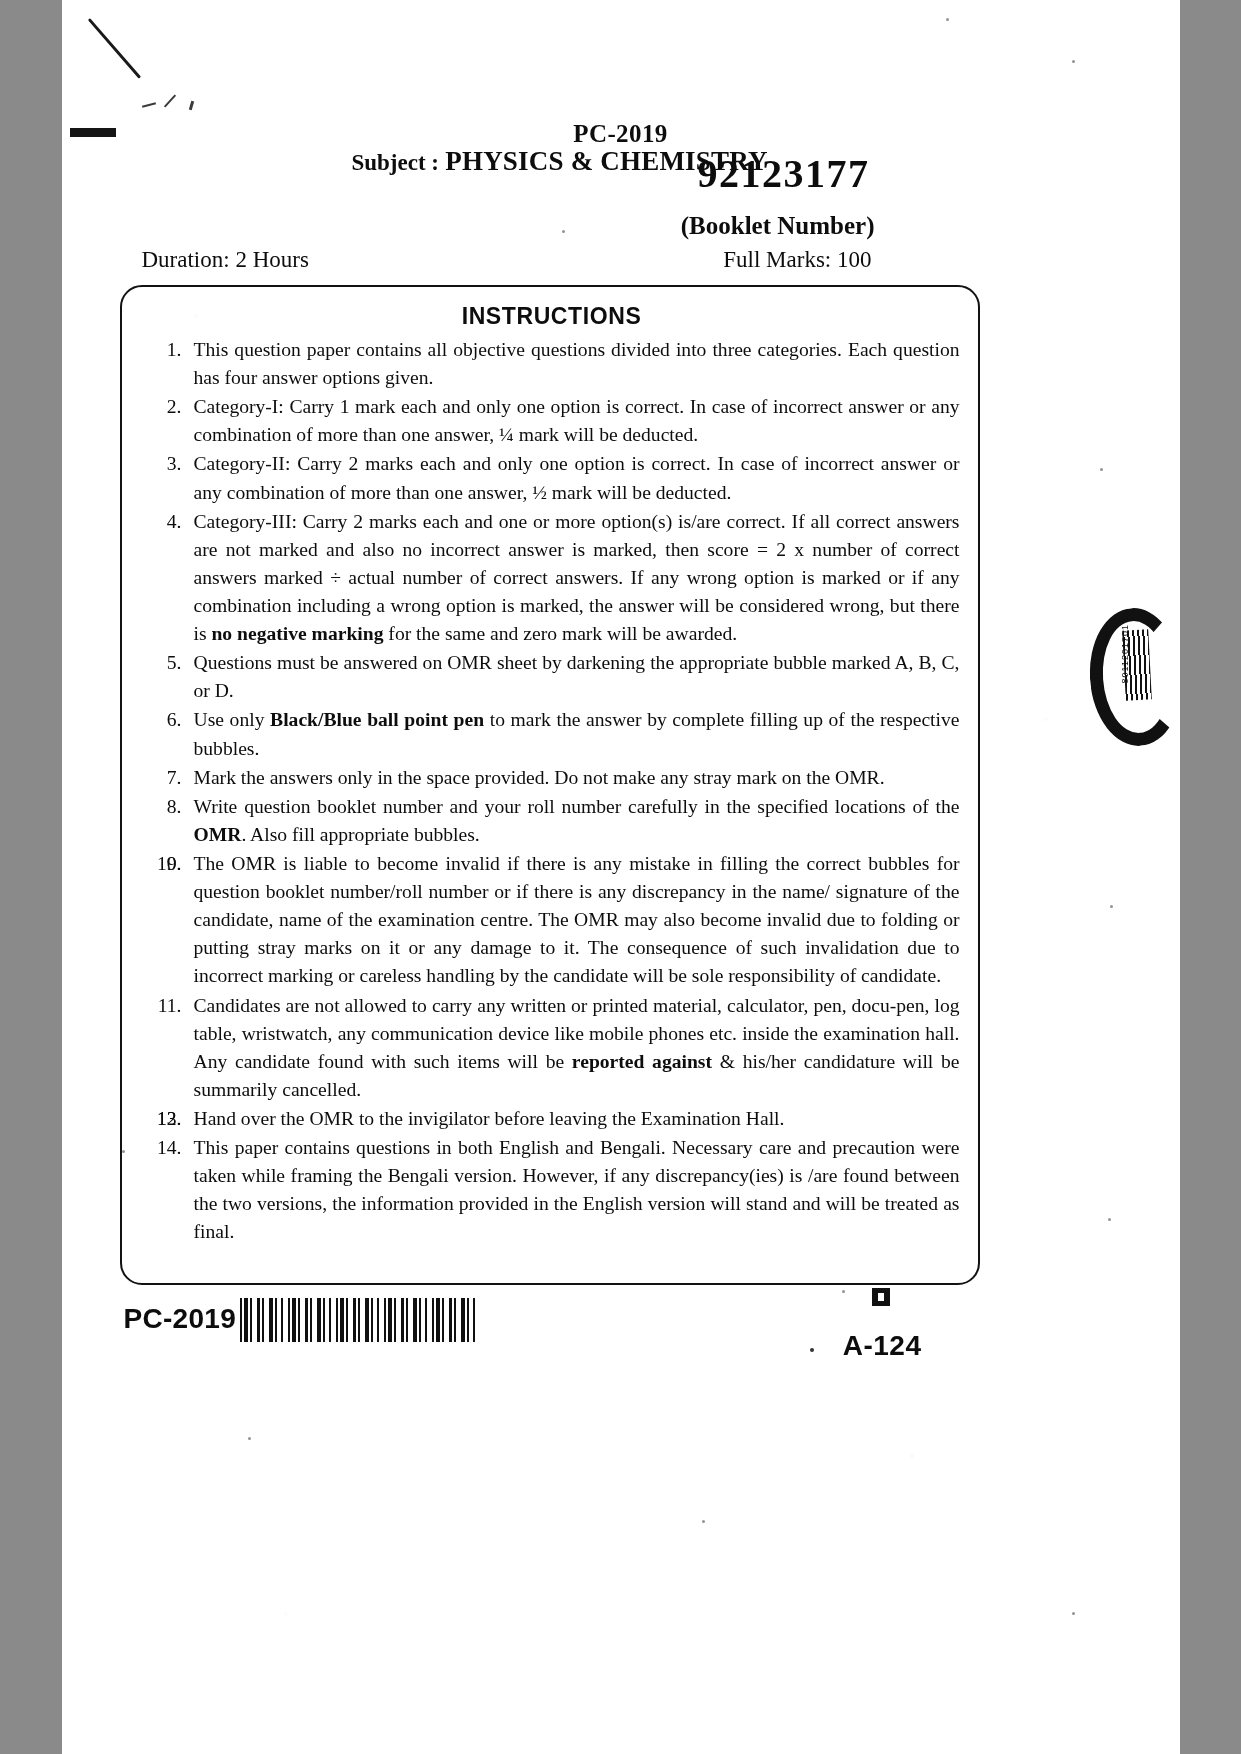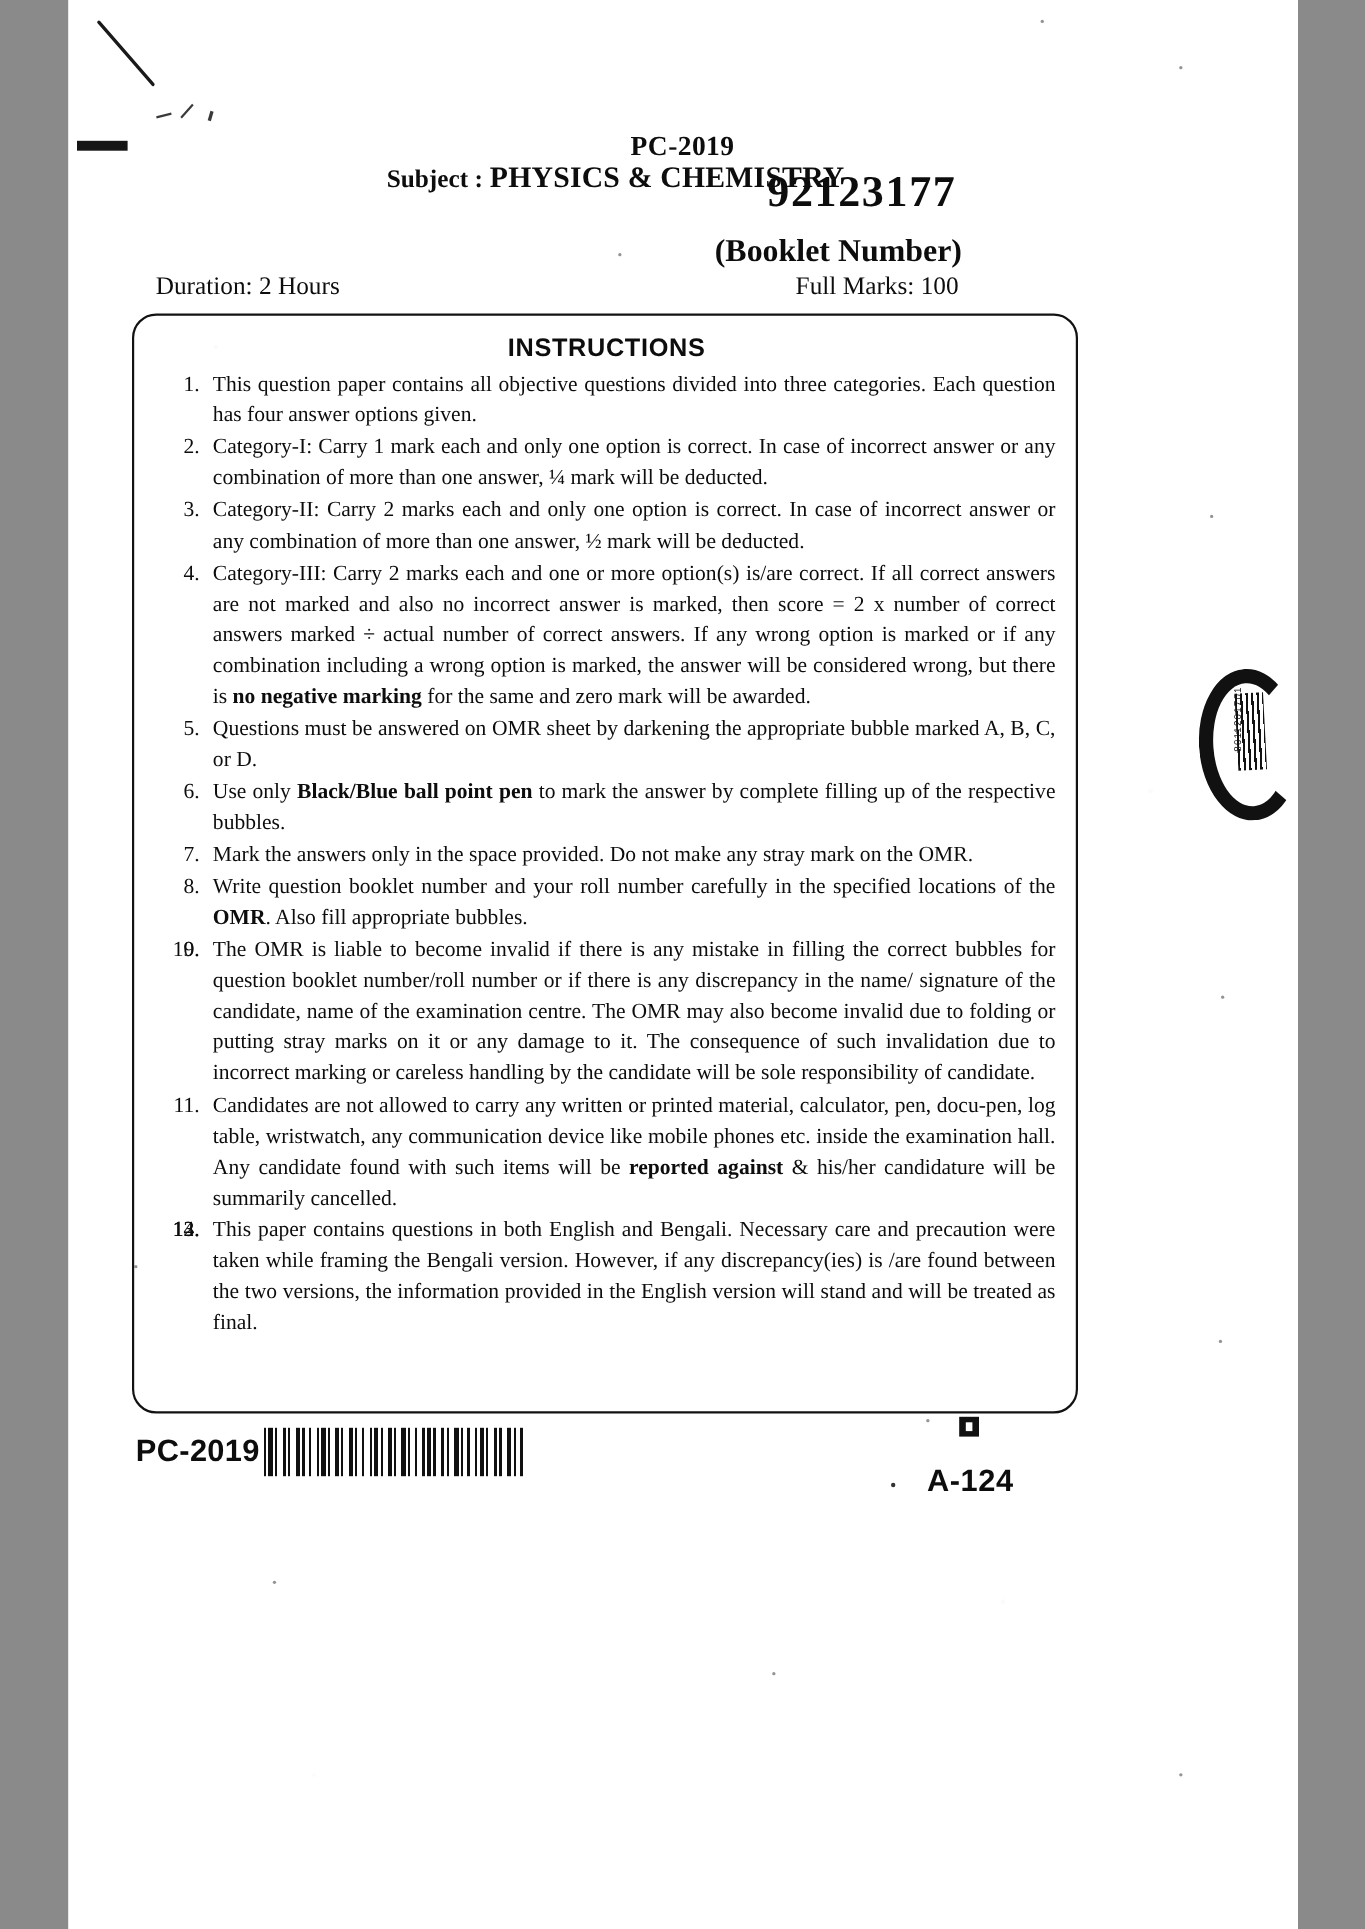--- a/index.html
+++ b/index.html
@@ -113,21 +113,21 @@
     top: 150px;
     font-size: 40px;
     font-weight: bold;
     letter-spacing: 1.5px;
     font-family: "Liberation Serif", "DejaVu Serif", serif;
   }
   .booklet-caption {
     position: absolute;
     right: 305px;
     top: 212px;
-    font-size: 29px;
+    font-size: 25px;
     font-weight: bold;
   }
   .duration {
     position: absolute;
     left: 80px;
     top: 247px;
     font-size: 23px;
   }
   .full-marks {
     position: absolute;
@@ -330,21 +330,21 @@
         <li><span class="num">3.</span><span class="txt just">Category-II: Carry 2 marks each and only one option is correct. In case of incorrect answer or any combination of more than one answer, ½ mark will be deducted.</span></li>
         <li><span class="num">4.</span><span class="txt just">Category-III: Carry 2 marks each and one or more option(s) is/are correct. If all correct answers are not marked and also no incorrect answer is marked, then score = 2 x number of correct answers marked ÷ actual number of correct answers. If any wrong option is marked or if any combination including a wrong option is marked, the answer will be considered wrong, but there is <b>no negative marking</b> for the same and zero mark will be awarded.</span></li>
         <li><span class="num">5.</span><span class="txt just">Questions must be answered on OMR sheet by darkening the appropriate bubble marked A, B, C, or D.</span></li>
         <li><span class="num">6.</span><span class="txt just">Use only <b>Black/Blue ball point pen</b> to mark the answer by complete filling up of the respective bubbles.</span></li>
         <li><span class="num">7.</span><span class="txt just">Mark the answers only in the space provided. Do not make any stray mark on the OMR.</span></li>
         <li><span class="num">8.</span><span class="txt just">Write question booklet number and your roll number carefully in the specified locations of the <b>OMR</b>. Also fill appropriate bubbles.</span></li>
         <li><span class="num">9.</span></li>
         <li><span class="num">10.</span><span class="txt just">The OMR is liable to become invalid if there is any mistake in filling the correct bubbles for question booklet number/roll number or if there is any discrepancy in the name/ signature of the candidate, name of the examination centre. The OMR may also become invalid due to folding or putting stray marks on it or any damage to it. The consequence of such invalidation due to incorrect marking or careless handling by the candidate will be sole responsibility of candidate.</span></li>
         <li><span class="num">11.</span><span class="txt just">Candidates are not allowed to carry any written or printed material, calculator, pen, docu-pen, log table, wristwatch, any communication device like mobile phones etc. inside the examination hall. Any candidate found with such items will be <b>reported against</b> &amp; his/her candidature will be summarily cancelled.</span></li>
         <li><span class="num">12.</span></li>
-        <li><span class="num">13.</span></li>
+        <li><span class="num">13.</span><span class="txt just">Hand over the OMR to the invigilator before leaving the Examination Hall.</span></li>
         <li><span class="num">14.</span><span class="txt just">This paper contains questions in both English and Bengali. Necessary care and precaution were taken while framing the Bengali version. However, if any discrepancy(ies) is /are found between the two versions, the information provided in the English version will stand and will be treated as final.</span></li>
       </ol>
   </div>
 
   <div class="thumb">
     <div class="ring"></div>
     <div class="bars"></div>
     <div class="vtext">8011201701</div>
   </div>
 

